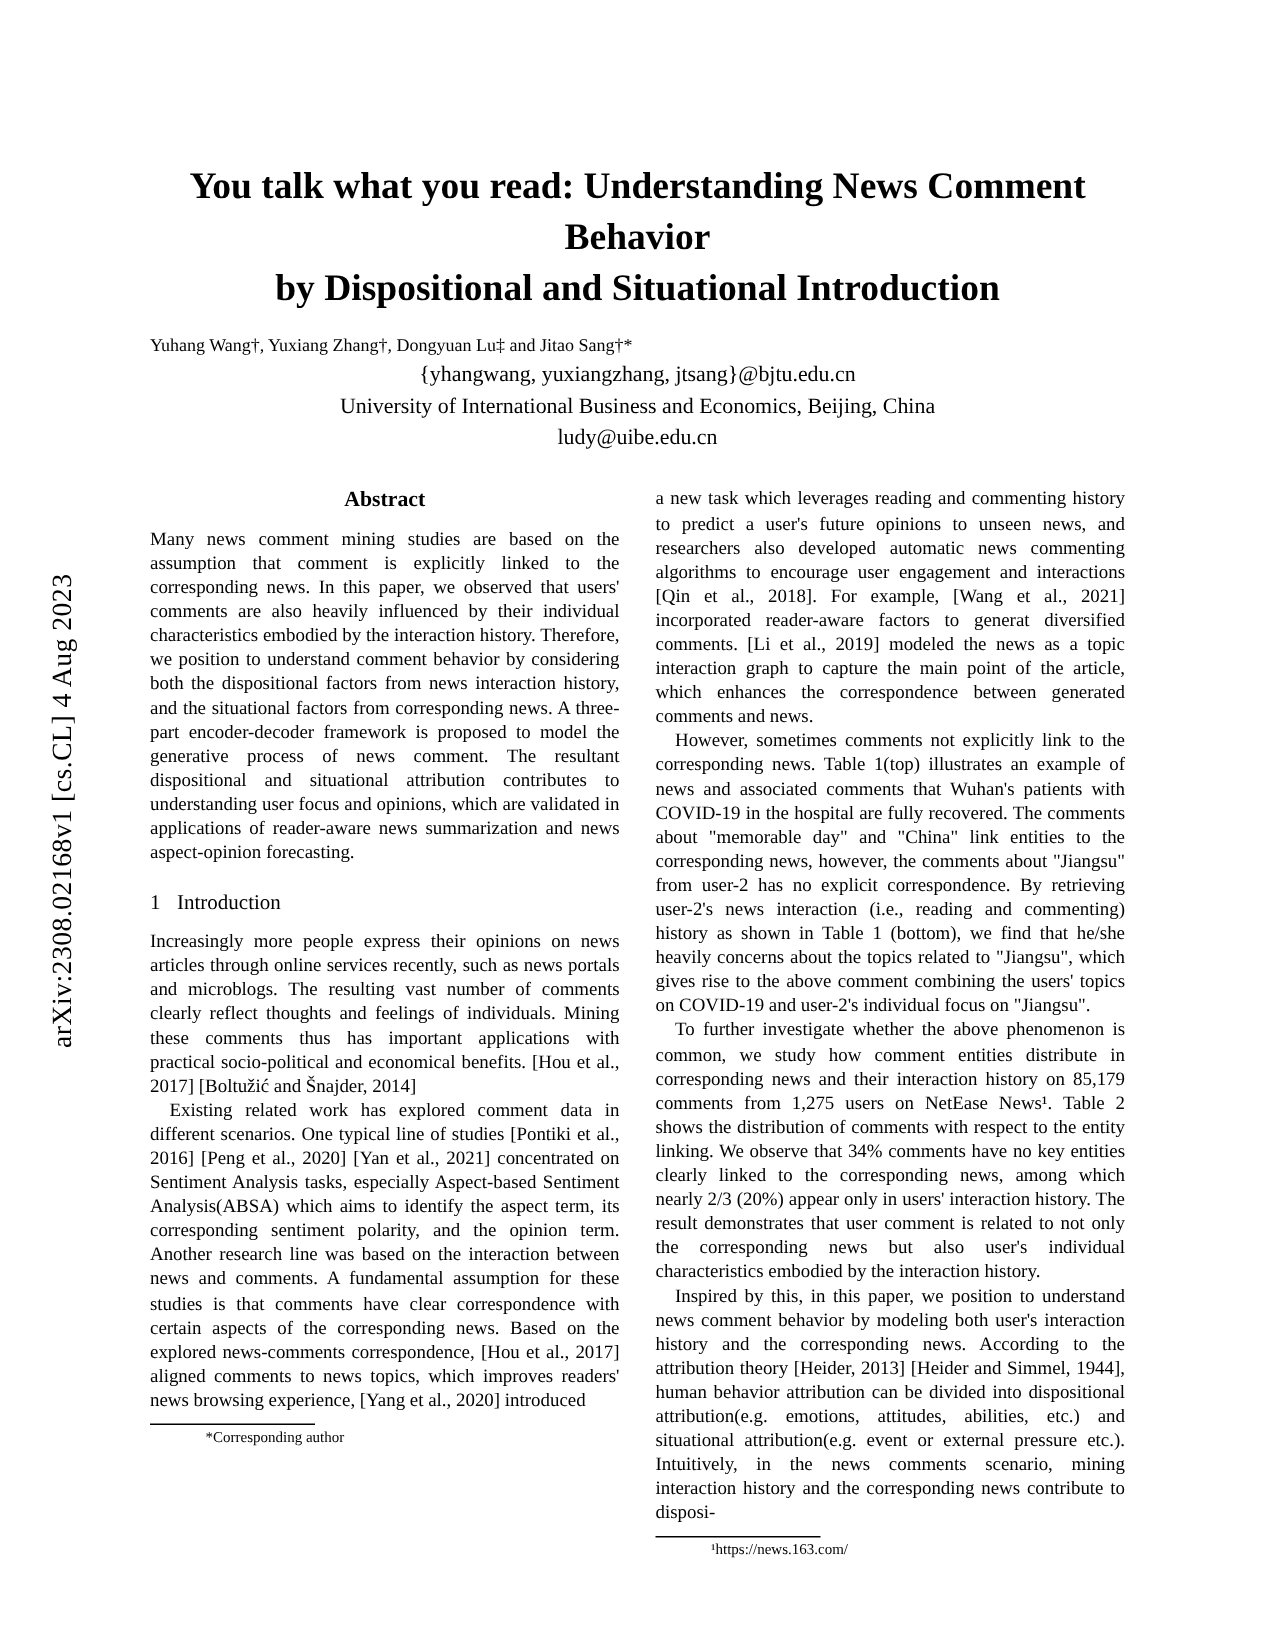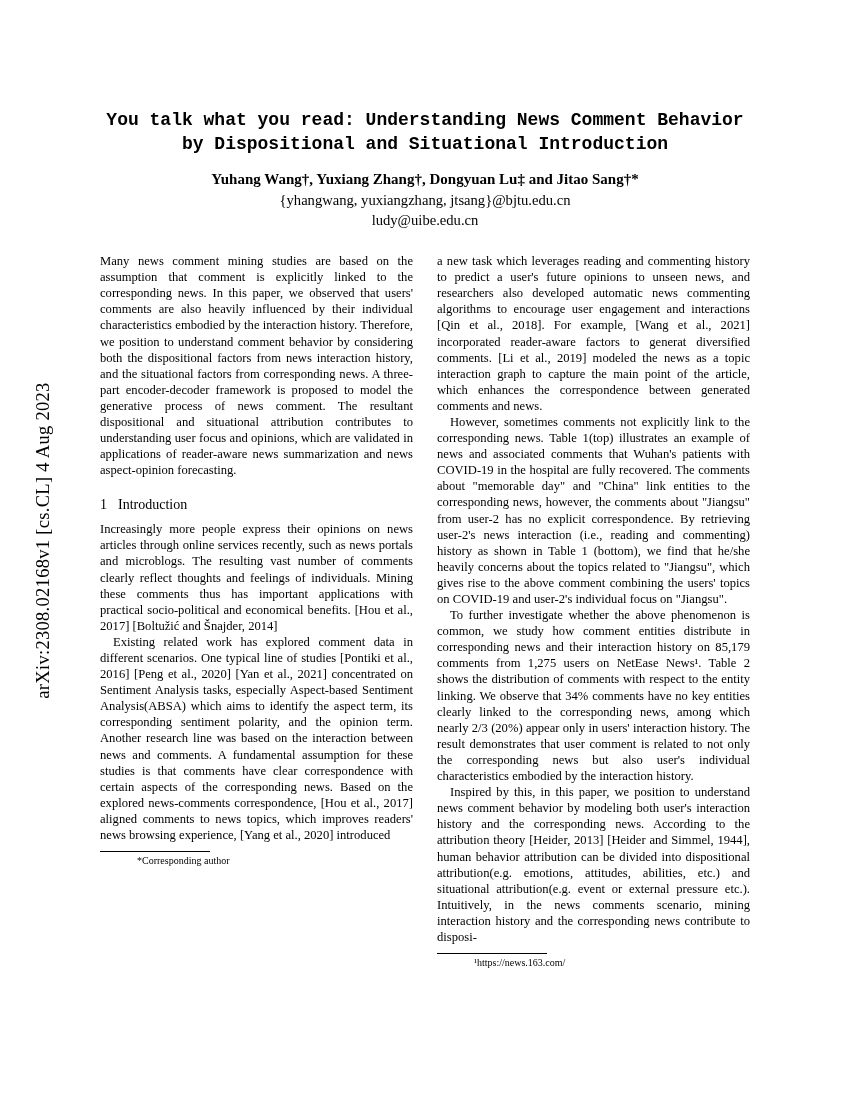--- a/index.html
+++ b/index.html
@@ -31,30 +31,29 @@
     white-space: nowrap;
   }
   .content {
     position: absolute;
     left: 100px;
     top: 108px;
     width: 650px;
   }
   .title {
     text-align: center;
-    font-size: 18px;
+    font-size: 25px;
     font-weight: bold;
     line-height: 1.35;
     margin: 0 0 14px 0;
-    font-family: Liberation Mono, monospace;
   }
   .authors {
-    text-align: center;
-    font-size: 15px;
-    font-weight: bold;
+    text-align: left;
+    font-size: 12px;
+    font-weight: normal;
     margin: 0 0 2px 0;
   }
   .affil {
     text-align: center;
     font-size: 14.6px;
     line-height: 1.42;
   }
   .cols {
     display: flex;
     gap: 24px;
@@ -112,26 +111,28 @@
 
     <div class="title">
       <span>You talk what you read: Understanding News Comment Behavior</span><br>
       <span>by Dispositional and Situational Introduction</span>
     </div>
 
     <div class="authors">Yuhang Wang†, Yuxiang Zhang†, Dongyuan Lu‡ and Jitao Sang†*</div>
 
     <div class="affil">
       <div>{yhangwang, yuxiangzhang, jtsang}@bjtu.edu.cn</div>
+      <div>University of International Business and Economics, Beijing, China</div>
       <div>ludy@uibe.edu.cn</div>
     </div>
 
     <div class="cols">
 
       <div class="col">
+        <div class="abs-head">Abstract</div>
         <div class="abstract">
           <p>Many news comment mining studies are based on the assumption that comment is explicitly linked to the corresponding news. In this paper, we observed that users' comments are also heavily influenced by their individual characteristics embodied by the interaction history. Therefore, we position to understand comment behavior by considering both the dispositional factors from news interaction history, and the situational factors from corresponding news. A three-part encoder-decoder framework is proposed to model the generative process of news comment. The resultant dispositional and situational attribution contributes to understanding user focus and opinions, which are validated in applications of reader-aware news summarization and news aspect-opinion forecasting.</p>
         </div>
 
         <div class="sec-head">
           <span class="num">1</span><span>Introduction</span>
         </div>
 
         <p>Increasingly more people express their opinions on news articles through online services recently, such as news portals and microblogs. The resulting vast number of comments clearly reflect thoughts and feelings of individuals. Mining these comments thus has important applications with practical socio-political and economical benefits. [Hou et al., 2017] [Boltužić and Šnajder, 2014]</p>
         <p class="indent">Existing related work has explored comment data in different scenarios. One typical line of studies [Pontiki et al., 2016] [Peng et al., 2020] [Yan et al., 2021] concentrated on Sentiment Analysis tasks, especially Aspect-based Sentiment Analysis(ABSA) which aims to identify the aspect term, its corresponding sentiment polarity, and the opinion term. Another research line was based on the interaction between news and comments. A fundamental assumption for these studies is that comments have clear correspondence with certain aspects of the corresponding news. Based on the explored news-comments correspondence, [Hou et al., 2017] aligned comments to news topics, which improves readers' news browsing experience, [Yang et al., 2020] introduced</p>

